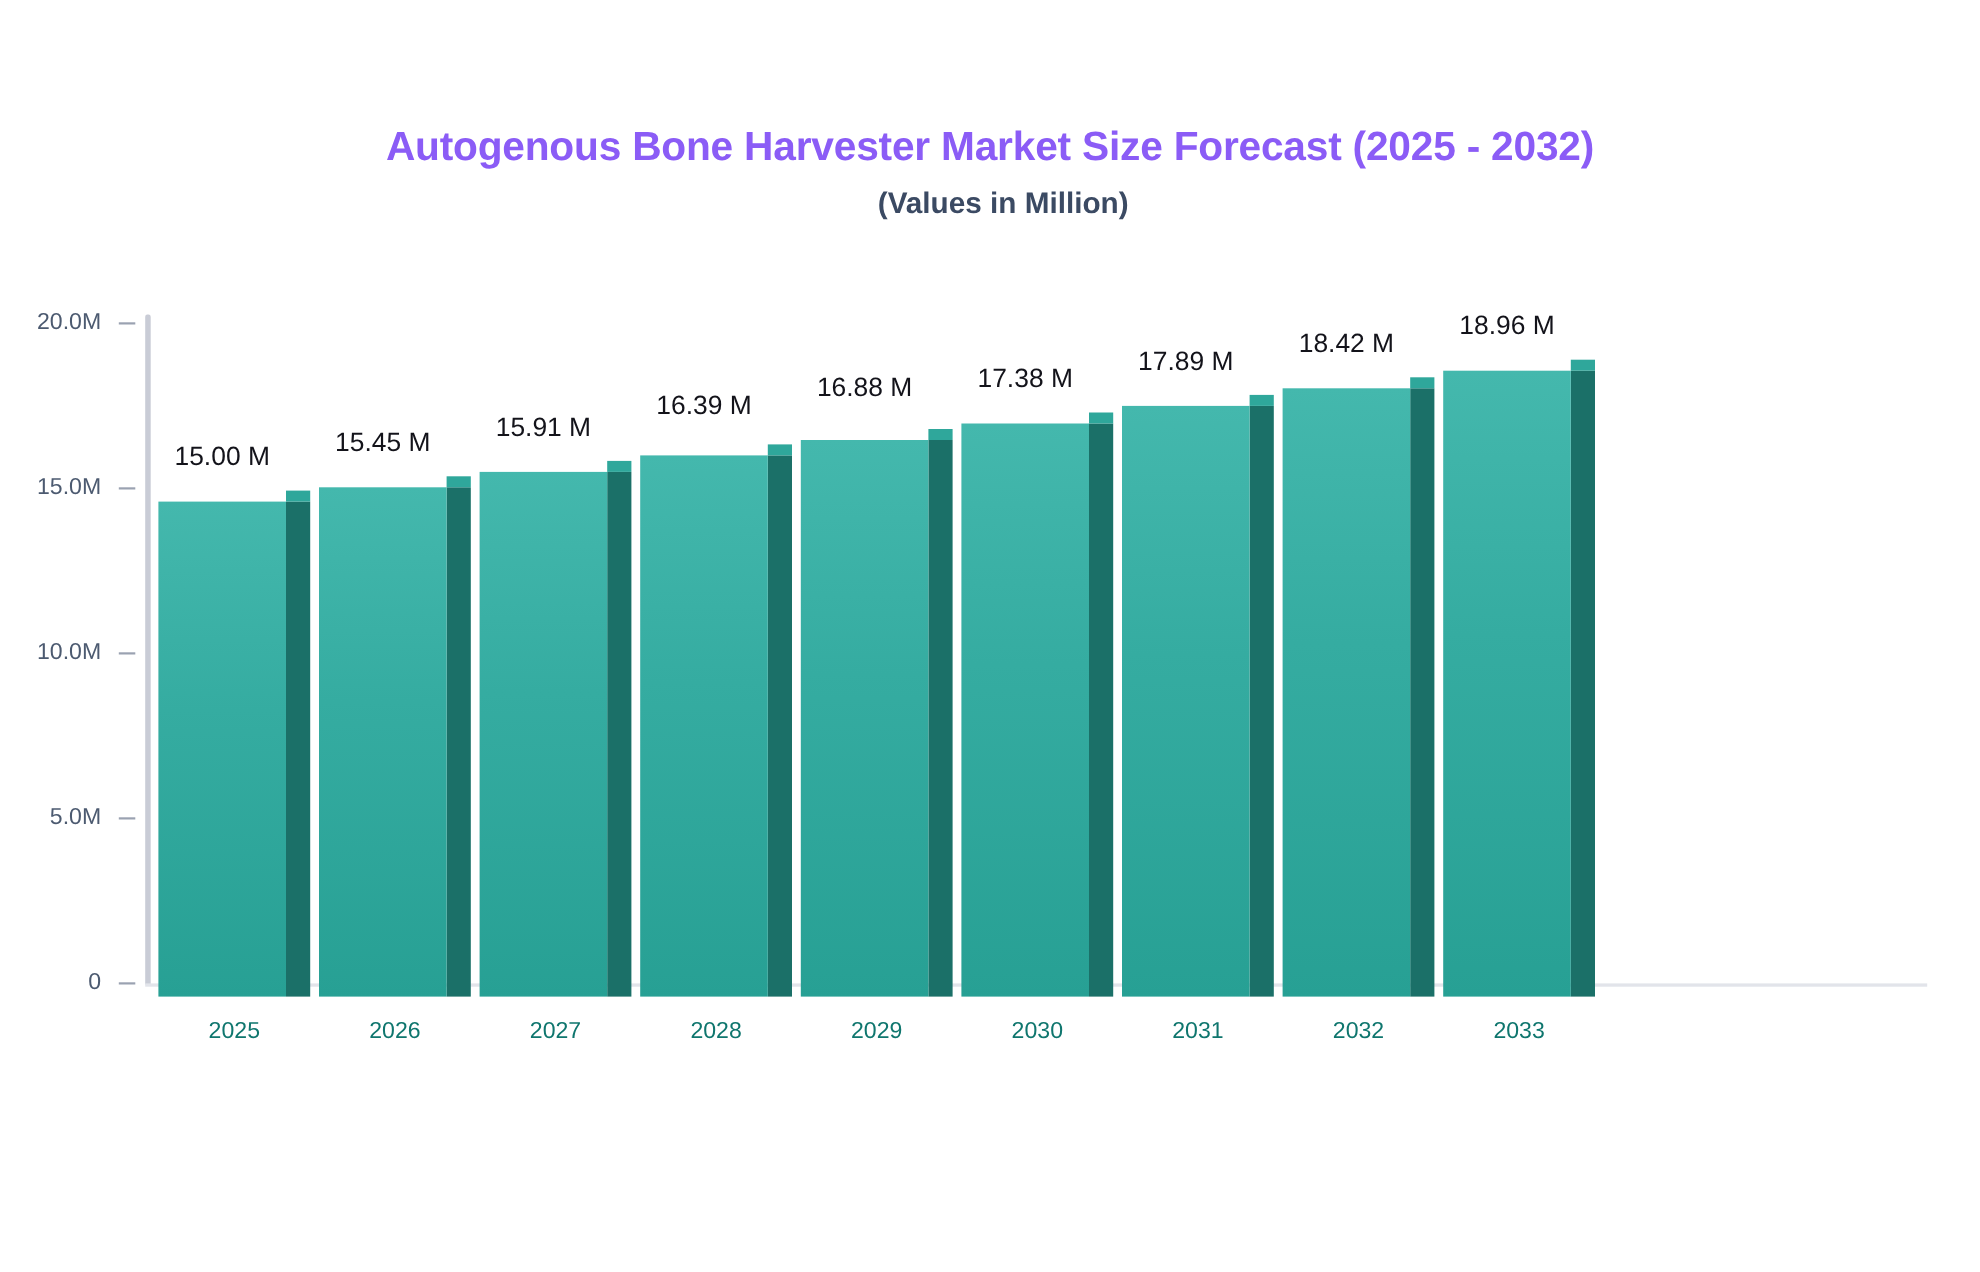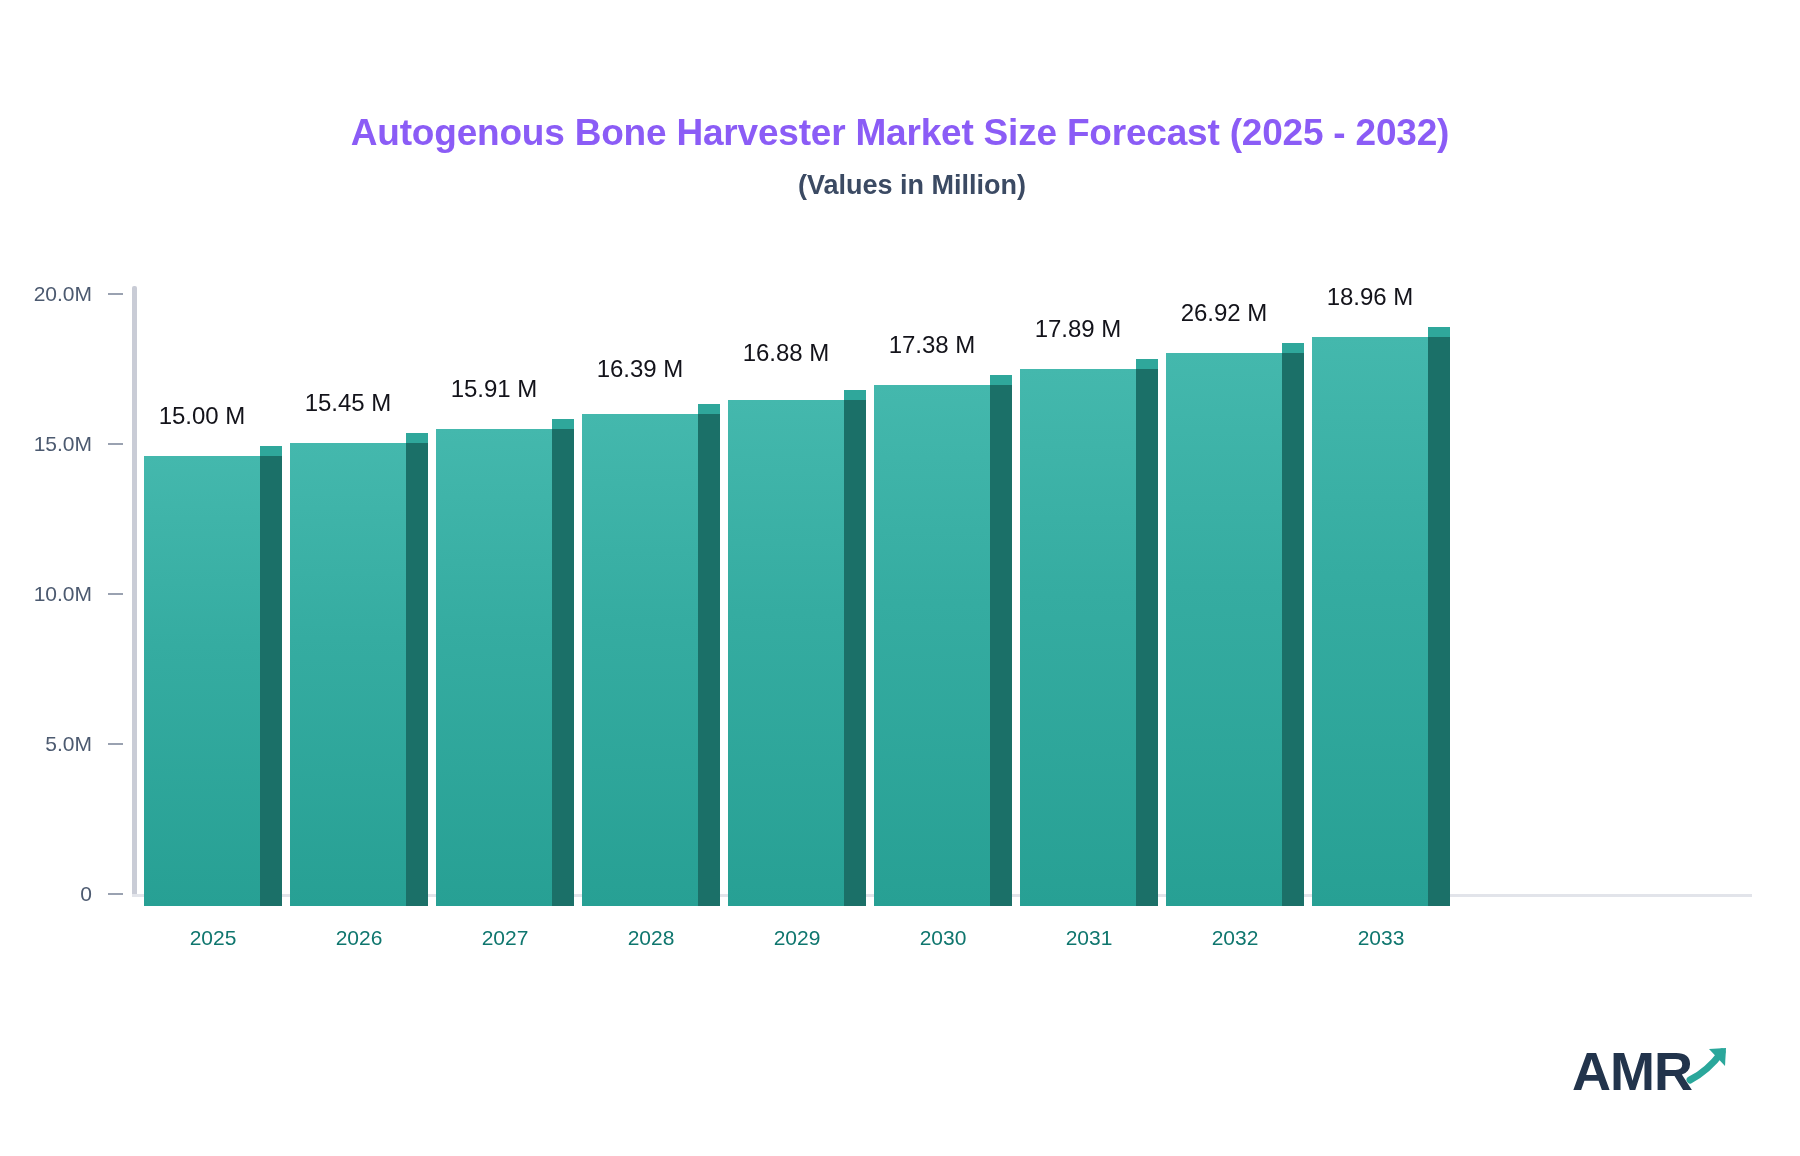--- a/index.html
+++ b/index.html
@@ -192,44 +192,35 @@
           <div class="bar-side" style="left: 116px; height: 536.7px;"></div>
           <div class="bar-top" style="left: 116px; bottom: 536.7px;"></div>
           <div class="bar-face" style="width: 116px; height: 536.7px;"></div>
         </div>
         <div class="bar-label" style="left: 826px; top: 29.3px;">17.89 M</div>
         <div class="bar-group" style="left: 1034px; width: 138px; height: 562.6px; bottom: 0px;">
           <div class="bar-side" style="left: 116px; height: 552.6px;"></div>
           <div class="bar-top" style="left: 116px; bottom: 552.6px;"></div>
           <div class="bar-face" style="width: 116px; height: 552.6px;"></div>
         </div>
-        <div class="bar-label" style="left: 972px; top: 13.4px;">26.92 M</div>
+        <div class="bar-label" style="left: 972px; top: 13.4px;">18.42 M</div>
         <div class="bar-group" style="left: 1180px; width: 138px; height: 578.8px; bottom: 0px;">
           <div class="bar-side" style="left: 116px; height: 568.8px;"></div>
           <div class="bar-top" style="left: 116px; bottom: 568.8px;"></div>
           <div class="bar-face" style="width: 116px; height: 568.8px;"></div>
         </div>
         <div class="bar-label" style="left: 1118px; top: -2.8px;">18.96 M</div>
       </div>
     <div id="x-labels">
         <div class="x-label" style="left: -19px; top: 640px;">2025</div>
         <div class="x-label" style="left: 127px; top: 640px;">2026</div>
         <div class="x-label" style="left: 273px; top: 640px;">2027</div>
         <div class="x-label" style="left: 419px; top: 640px;">2028</div>
         <div class="x-label" style="left: 565px; top: 640px;">2029</div>
         <div class="x-label" style="left: 711px; top: 640px;">2030</div>
         <div class="x-label" style="left: 857px; top: 640px;">2031</div>
         <div class="x-label" style="left: 1003px; top: 640px;">2032</div>
         <div class="x-label" style="left: 1149px; top: 640px;">2033</div>
       </div>
   </div>
 
-  <div id="amr-logo">
-    <span class="word">AMR</span>
-    <span class="arrow">
-      <svg width="46" height="42" viewBox="0 0 46 42">
-        <path d="M4 36 C 16 30, 27 20, 36 8" stroke="#2aa79b" stroke-width="7" fill="none" stroke-linecap="round"></path>
-        <path d="M23 5 L40 4 L39 22 Z" fill="#2aa79b"></path>
-      </svg>
-    </span>
-  </div>
 
 </div>
 
 </body></html>

